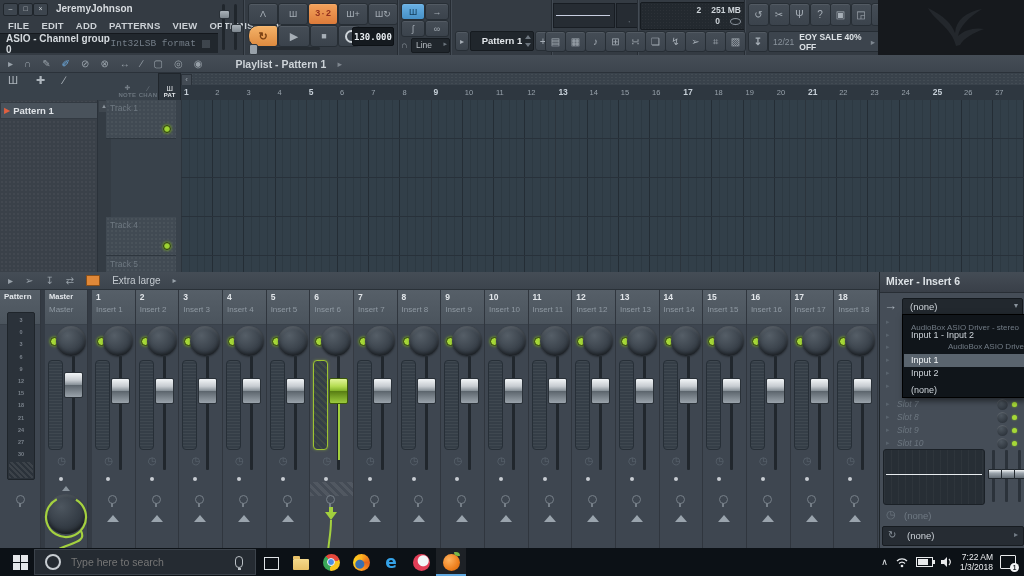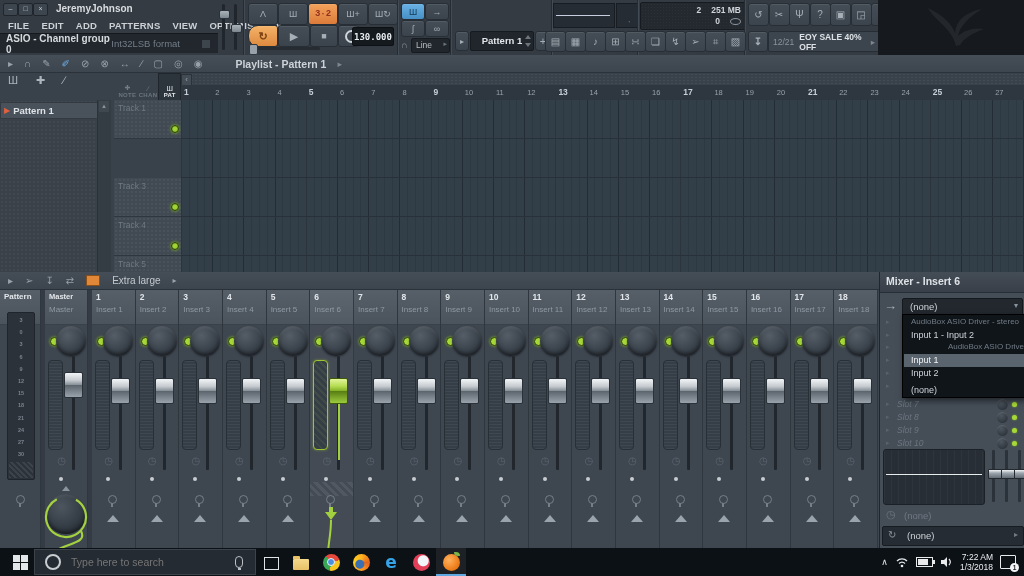--- a/index.html
+++ b/index.html
@@ -12,21 +12,21 @@
   #topbar{left:0;top:0;width:1024px;height:55px;background:#343b43;border-bottom:1px solid #1d2329;}
   .groove{top:0;width:2px;height:55px;background:linear-gradient(to right,#262c33 50%,#434b54 50%);}
   .winbtn{top:3px;width:13px;height:11px;background:#3d454e;border:1px solid #20262c;border-radius:2px;
     color:#c6ccd1;font-size:7px;line-height:9px;text-align:center;}
   #fl-title{left:56px;top:3px;font-size:10px;font-weight:bold;color:#d8dce0;}
   #menu-bar{left:2px;top:17px;width:216px;height:16px;display:flex;align-items:center;}
   .menu-item{padding:0 6px;font-size:9.5px;font-weight:bold;color:#ccd1d6;letter-spacing:.2px;}
   #hint-bar{left:0;top:33px;width:218px;height:19px;background:#21272d;border-top:1px solid #14181d;
     display:flex;align-items:center;}
   #hint-main{margin-left:6px;font-size:10px;font-weight:bold;color:#d5dade;flex:1;}
-  #hint-sub{font-size:9.5px;color:#747e88;margin-right:22px;}
+  #hint-sub{font-size:9.5px;color:#747e88;margin-right:6px;font-family:Liberation Mono, monospace;}
   #hint-grid-icon{width:8px;height:8px;margin-right:8px;background:
     linear-gradient(#5a636c,#5a636c);opacity:.5;}
   .vslider-track{top:4px;width:3px;height:46px;background:#20262c;border-radius:2px;}
   .vslider-knob{width:9px;height:7px;background:linear-gradient(#aab2b9,#7d868e);border-radius:2px;border:1px solid #2a3138;}
   .tbtn{background:linear-gradient(#454d56,#3b434c);border:1px solid #272e35;border-radius:3px;
     box-shadow:inset 0 1px 0 rgba(255,255,255,.08);color:#a6aeb6;
     display:flex;align-items:center;justify-content:center;font-size:11px;}
   .tbtn.accent{background:linear-gradient(#f2a25c,#dd7b3a);color:#93311e;font-weight:bold;
     font-family:Liberation Mono, monospace;font-size:9px;}
   .tbtn.blue{background:linear-gradient(#6ab1e4,#4690c6);color:#123a56;}
@@ -90,21 +90,21 @@
   .pl-num{position:absolute;top:3px;font-size:7.5px;color:#97a1aa;}
   .pl-num.bold{font-size:8.5px;font-weight:bold;color:#c6cfd7;top:2px;}
   #pl-side{left:0;top:45px;width:97px;height:172px;background:#3a4149;
     background-image:radial-gradient(rgba(255,255,255,.04) 1px,transparent 1px);background-size:4px 4px;}
   #pattern-row{left:0;top:2px;width:97px;height:15px;background:#49525b;border:1px solid #333a42;display:flex;align-items:center;}
   #pattern-row .parrow{color:#e06040;font-size:8px;margin:0 3px 0 3px;}
   #pattern-row .pname{font-size:9.5px;font-weight:bold;color:#dfe3e7;}
   #pl-scrollcol{left:97px;top:45px;width:13px;height:172px;background:#343c44;border-left:1px solid #2b323a;}
   #pl-scrollcol .sc-btn{position:absolute;left:1px;top:1px;width:10px;height:11px;background:#3f474f;color:#8a939b;
     font-size:7px;text-align:center;line-height:10px;}
-  #pl-heads{left:114px;top:45px;width:71px;height:172px;overflow:hidden;}
+  #pl-heads{left:106px;top:45px;width:71px;height:172px;overflow:hidden;}
   .tr-head{position:absolute;left:0;width:70px;height:38px;background:#414a53;border-bottom:1px solid #2e363e;
     background-image:radial-gradient(rgba(255,255,255,.045) 1px,transparent 1px);background-size:4px 4px;}
   .tr-name{position:absolute;left:4px;top:3px;font-size:8.5px;color:#6e7881;}
   .tr-dots{position:absolute;left:4px;bottom:2px;font-size:6px;color:#59636c;letter-spacing:1px;}
   .tr-led{position:absolute;right:5px;bottom:5px;width:6px;height:6px;border-radius:50%;
     background:#9ed434;box-shadow:0 0 3px #86bf1e, inset 0 0 1px #3c5a07;border:1px solid #2c3a12;}
   #pl-grid{left:181px;top:45px;width:843px;height:172px;background:#323f49;
     background-image:
       repeating-linear-gradient(to bottom,transparent 0 38px,#28313a 38px 39px),
       repeating-linear-gradient(to right,rgba(255,255,255,.035) 0 1px,transparent 1px 124.8px),
@@ -442,25 +442,20 @@
     </div>
     <div id="pl-scrollcol" class="abs">
       <div class="sc-btn">▴</div>
     </div>
     <div id="pl-heads" class="abs">
         <div class="tr-head" style="top: 0px;">
           <span class="tr-name">Track 1</span>
           <span class="tr-dots">···</span>
           <span class="tr-led"></span>
         </div>
-        <div class="tr-head" style="top: 78px;">
-          <span class="tr-name">Track 3</span>
-          <span class="tr-dots">···</span>
-          <span class="tr-led"></span>
-        </div>
         <div class="tr-head" style="top: 117px;">
           <span class="tr-name">Track 4</span>
           <span class="tr-dots">···</span>
           <span class="tr-led"></span>
         </div>
         <div class="tr-head" style="top: 156px;">
           <span class="tr-name">Track 5</span>
         </div>
       </div>
     <div id="pl-grid" class="abs"></div>
@@ -820,21 +815,21 @@
       </div>
       <div id="mxp-ghost-arrows">
           <span class="slot-ghost" style="position: absolute; left: 6px; top: 46px;">▸</span>
           <span class="slot-ghost" style="position: absolute; left: 6px; top: 58.7px;">▸</span>
           <span class="slot-ghost" style="position: absolute; left: 6px; top: 71.4px;">▸</span>
           <span class="slot-ghost" style="position: absolute; left: 6px; top: 84.1px;">▸</span>
           <span class="slot-ghost" style="position: absolute; left: 6px; top: 96.8px;">▸</span>
           <span class="slot-ghost" style="position: absolute; left: 6px; top: 109.5px;">▸</span>
         </div>
       <div id="mxp-list">
-          <div class="dd-row header" style="top: 1px;">AudioBox ASIO Driver - stereo</div>
+          <div class="dd-row header" style="top: 7px;">AudioBox ASIO Driver - stereo</div>
           <div class="dd-row" style="top: 13.7px;">Input 1 - Input 2</div>
           <div class="dd-row header" style="top: 26.4px; padding-left: 44px;">AudioBox ASIO Driver - mono</div>
           <div class="dd-row selected" style="top: 39.1px;">Input 1</div>
           <div class="dd-row" style="top: 51.8px;">Input 2</div>
           <div class="dd-row" style="top: 68.5px;">(none)</div>
         </div>
       <div id="mxp-slots">
           <div class="slot-row" style="top: 126px;">
             <span class="ar">▸</span>
             <span class="nm">Slot 7</span>

